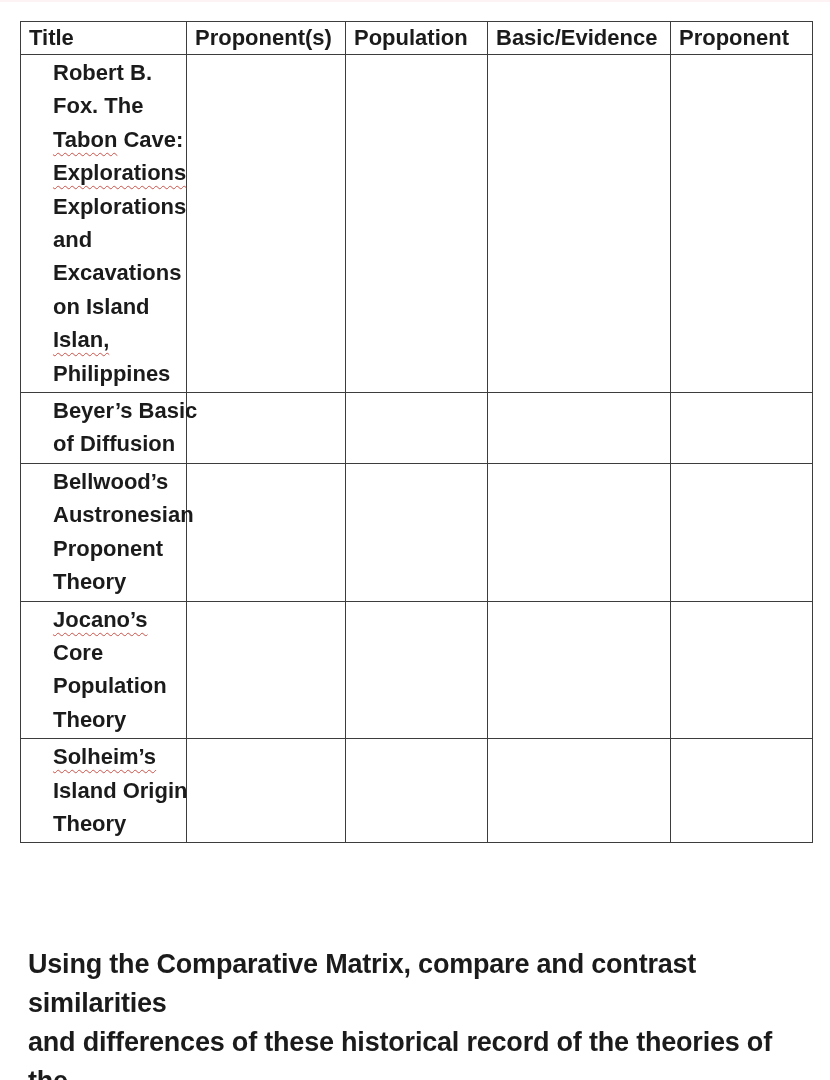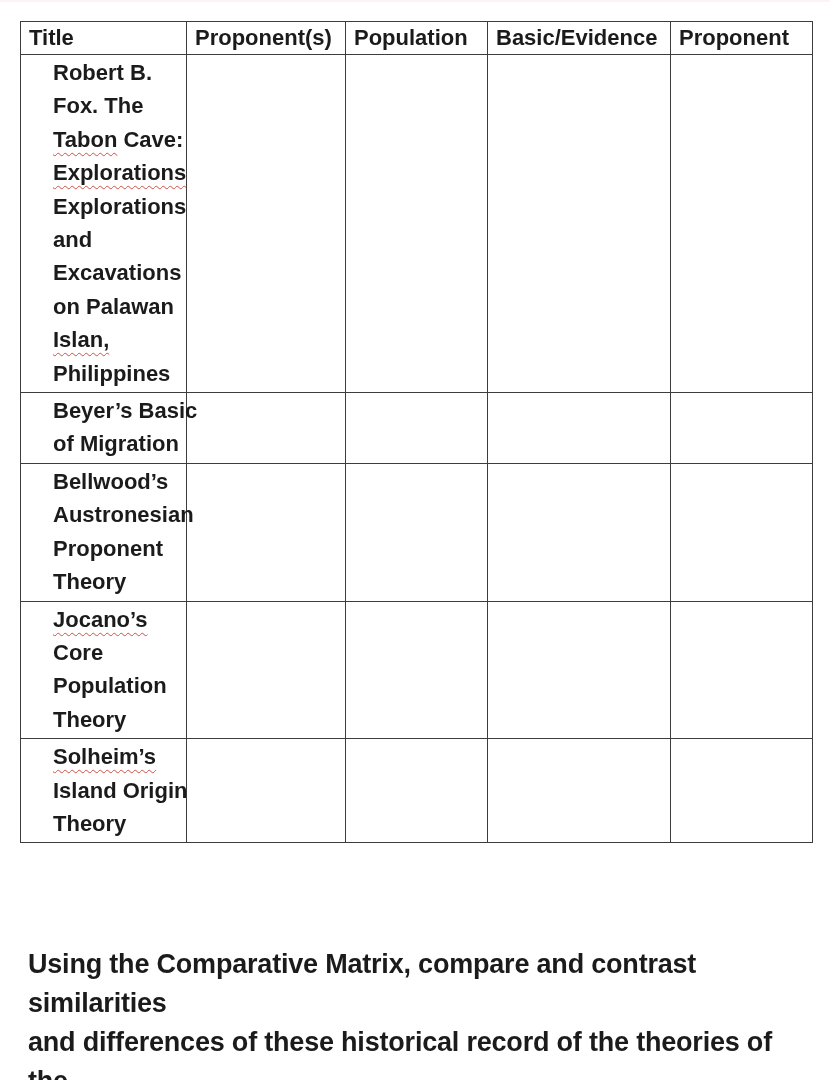--- a/index.html
+++ b/index.html
@@ -101,33 +101,33 @@
   <tbody>
       <tr>
         <td>
           <div class="line"><span>Robert B.</span></div>
           <div class="line"><span>Fox. The</span></div>
           <div class="line"><span class="sp">Tabon</span><span> Cave:</span></div>
           <div class="line"><span class="sp">Explorations</span></div>
           <div class="line"><span>Explorations</span></div>
           <div class="line"><span>and</span></div>
           <div class="line"><span>Excavations</span></div>
-          <div class="line"><span>on Palawan</span></div>
+          <div class="line"><span>on Island</span></div>
           <div class="line"><span class="sp">Islan,</span></div>
           <div class="line"><span>Philippines</span></div>
         </td>
         <td></td>
         <td></td>
         <td></td>
         <td></td>
       </tr>
       <tr>
         <td>
           <div class="line"><span>Beyer’s Basic</span></div>
-          <div class="line"><span>of Migration</span></div>
+          <div class="line"><span>of Diffusion</span></div>
         </td>
         <td></td>
         <td></td>
         <td></td>
         <td></td>
       </tr>
       <tr>
         <td>
           <div class="line"><span>Bellwood’s</span></div>
           <div class="line"><span>Austronesian</span></div>

